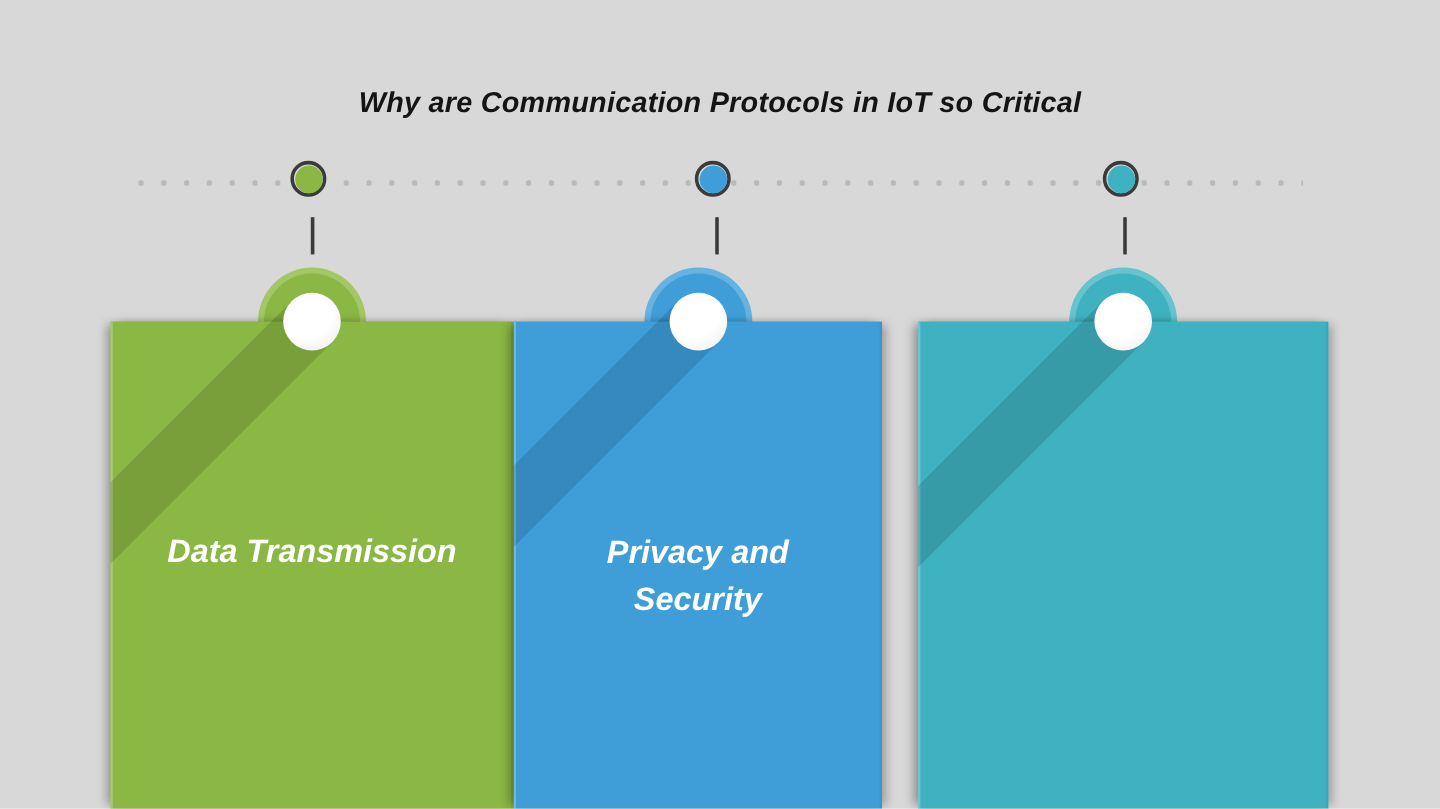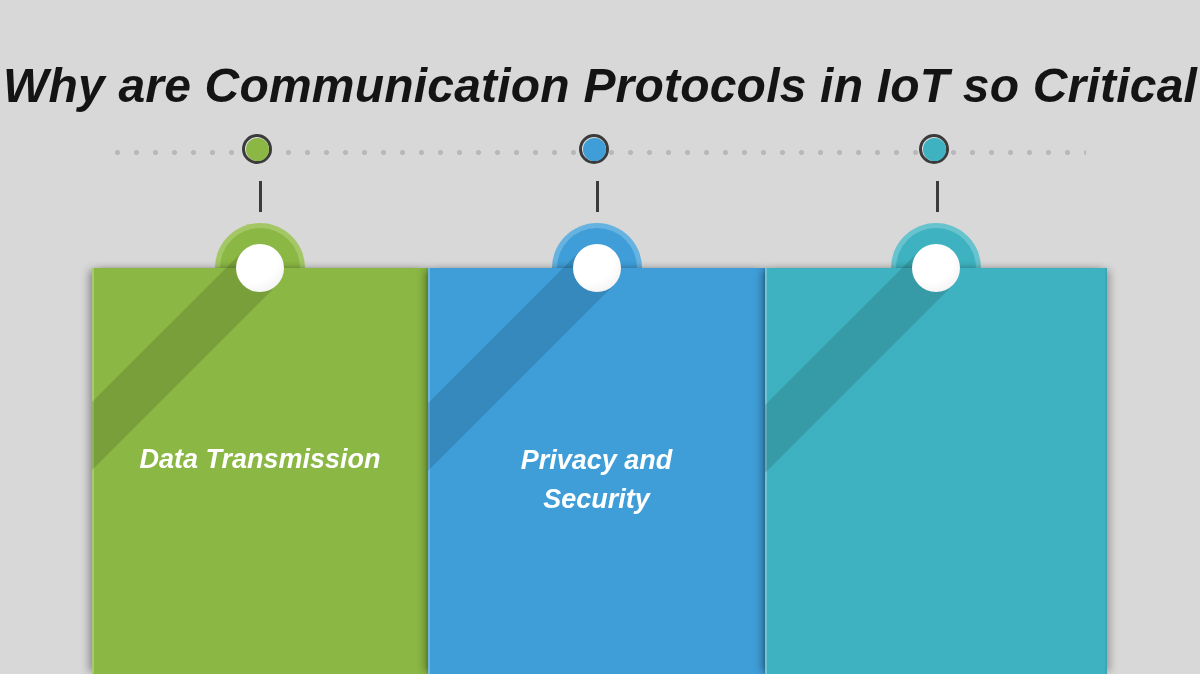--- a/index.html
+++ b/index.html
@@ -14,21 +14,21 @@
     overflow: hidden;
   }
 
   
   .title {
     position: absolute;
     top: 64px;
     left: 0;
     width: 100%;
     text-align: center;
-    font-size: 48px;
+    font-size: 24px;
     line-height: 44px;
     font-weight: bold;
     font-style: italic;
     color: var(--title-color, #141414);
     letter-spacing: 0.2px;
   }
 
   
   .dots {
     position: absolute;
@@ -73,21 +73,21 @@
     height: 31px;
     background: var(--connector-color, #3f3f3f);
   }
   .s1 { left: 259px; }
   .s2 { left: 596px; }
   .s3 { left: 936px; }
 
   
   .card-group { position: absolute; top: 223px; height: 451px; }
   .g1 { left: 92px;  width: 336px; }
-  .g2 { left: 428px; width: 337px; }
+  .g2 { left: 428px; width: 307px; }
   .g3 { left: 765px; width: 342px; }
 
   
   .bump {
     position: absolute;
     top: 0;
     left: 50%;
     margin-left: -45px;
     width: 90px;
     height: 90px;

